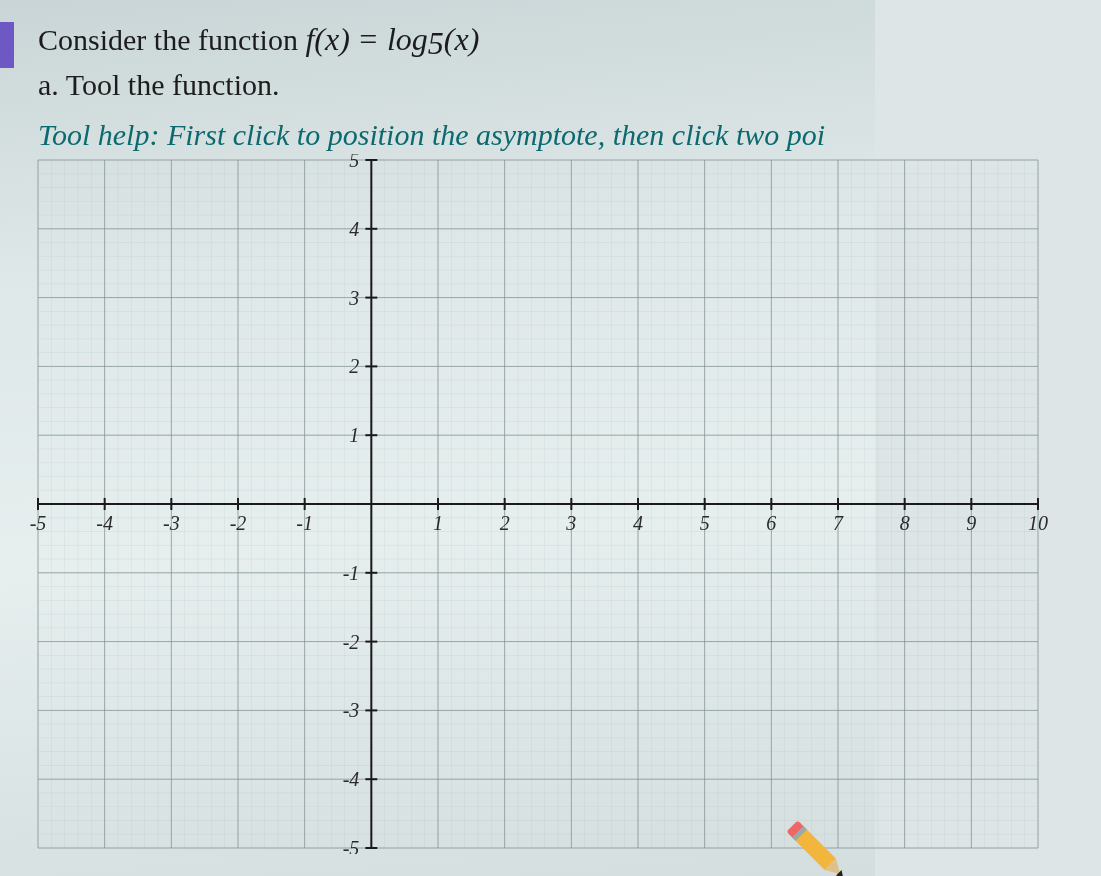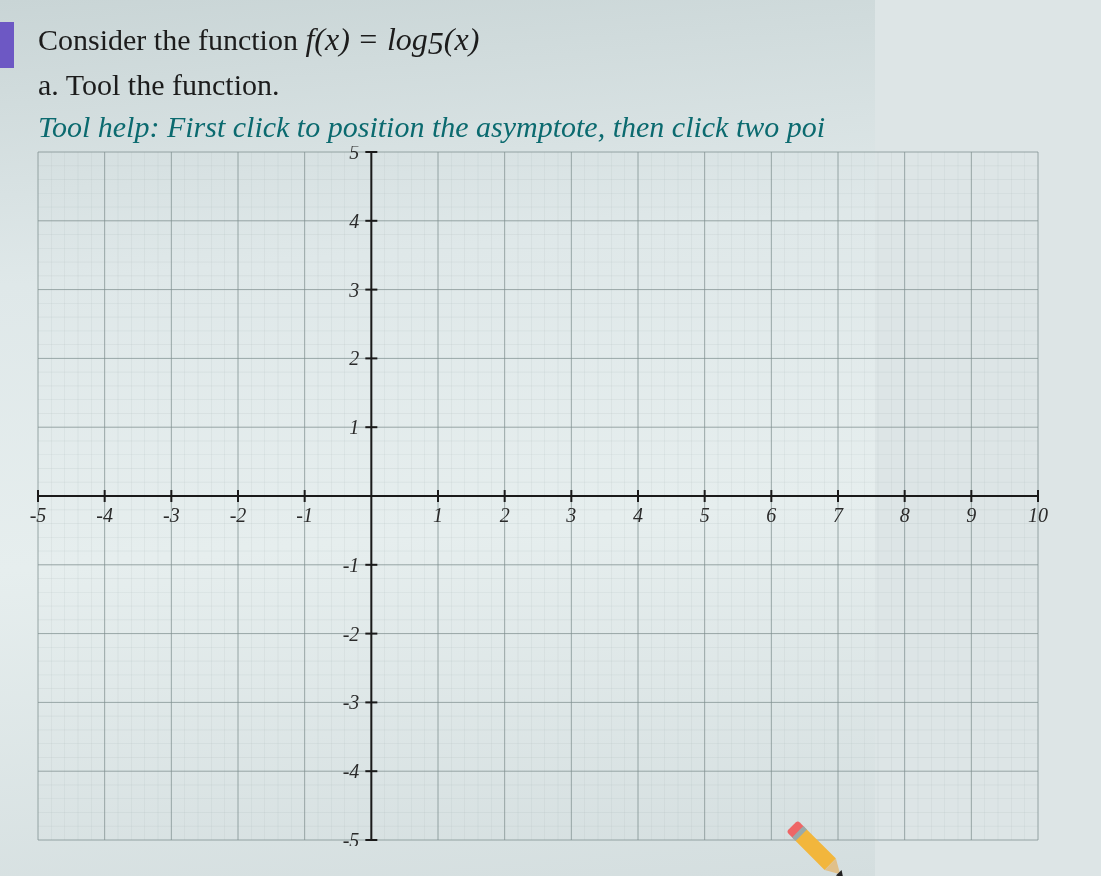--- a/index.html
+++ b/index.html
@@ -4,21 +4,21 @@
 <style>
   html,body{margin:0;padding:0;width:1101px;height:876px;overflow:hidden;
     font-family:"Times New Roman",serif;background:#dde5e6;}
   #page{position:relative;width:875px;height:876px;
     background:linear-gradient(175deg,#c9d5d6 0%,#dfe8e9 30%,#e6eeee 60%,#d4dedf 100%);
     box-sizing:border-box;padding:18px 0 0 38px;}
   #accent{position:absolute;left:0;top:22px;width:14px;height:46px;background:#6d58c4;}
   .q{font-size:30px;color:#1c1c1c;line-height:1.35;}
   .q .fx{font-style:italic;font-family:'Times New Roman',serif;font-size:32px;}
   .q sub{font-size:22px;vertical-align:-4px;}
-  .tool{font-style:italic;color:#0b6a6f;font-size:30px;margin-top:4px;}
+  .tool{font-style:italic;color:#0b6a6f;font-size:30px;margin-top:12px;}
   #graphwrap{position:relative;margin-top:2px;margin-left:-10px;}
   svg{display:block;}
   .pencil{position:absolute;right:38px;bottom:20px;transform:rotate(45deg);}
   .pencil .body{width:46px;height:16px;background:#f2b63c;border-radius:3px 0 0 3px;position:relative;}
   .pencil .tip{position:absolute;right:-14px;top:0;width:0;height:0;border-top:8px solid transparent;border-bottom:8px solid transparent;border-left:14px solid #e0c08a;}
   .pencil .lead{position:absolute;right:-18px;top:4px;width:0;height:0;border-top:4px solid transparent;border-bottom:4px solid transparent;border-left:6px solid #222;}
   .pencil .eraser{position:absolute;left:-8px;top:0;width:10px;height:16px;background:#e66;border-radius:3px 0 0 3px;}
   .pencil .band{position:absolute;left:0;top:0;width:5px;height:16px;background:#9aa;}
   .tick-lbl{font-family:'Times New Roman',serif;font-style:italic;font-size:20px;fill:#2a2a2a;}
 </style>

